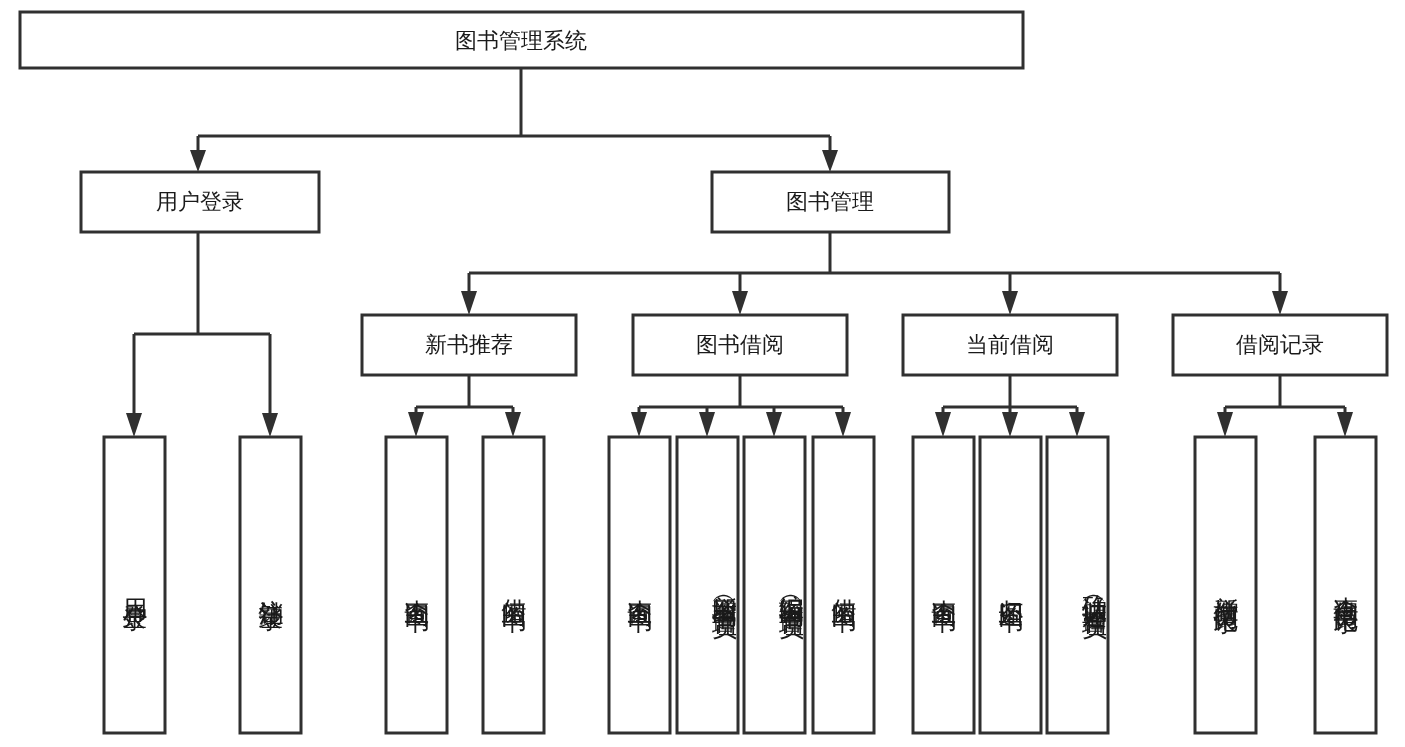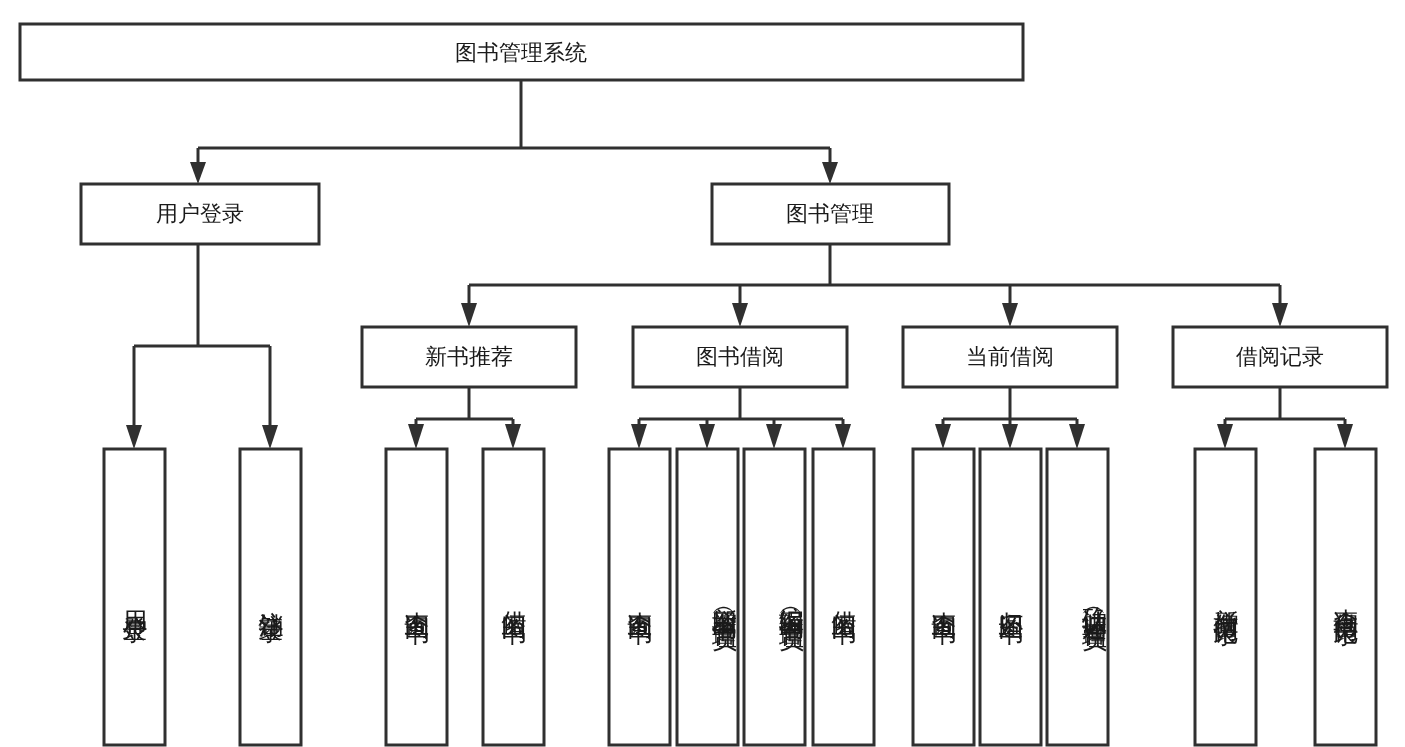--- a/index.html
+++ b/index.html
@@ -11,21 +11,20 @@
     width: 1405px;
     height: 747px;
     font-family: "DejaVu Sans", "Liberation Sans", sans-serif;
     overflow: hidden;
   }
   #diagram-root {
     position: relative;
     width: 1405px;
     height: 609px;
     background: #ffffff;
-    margin-top: 12px;
   }
   svg#flow-svg {
     position: absolute;
     top: 0;
     left: 0;
     width: 1405px;
     height: 747px;
   }
   .node-box {
     fill: #ffffff;

